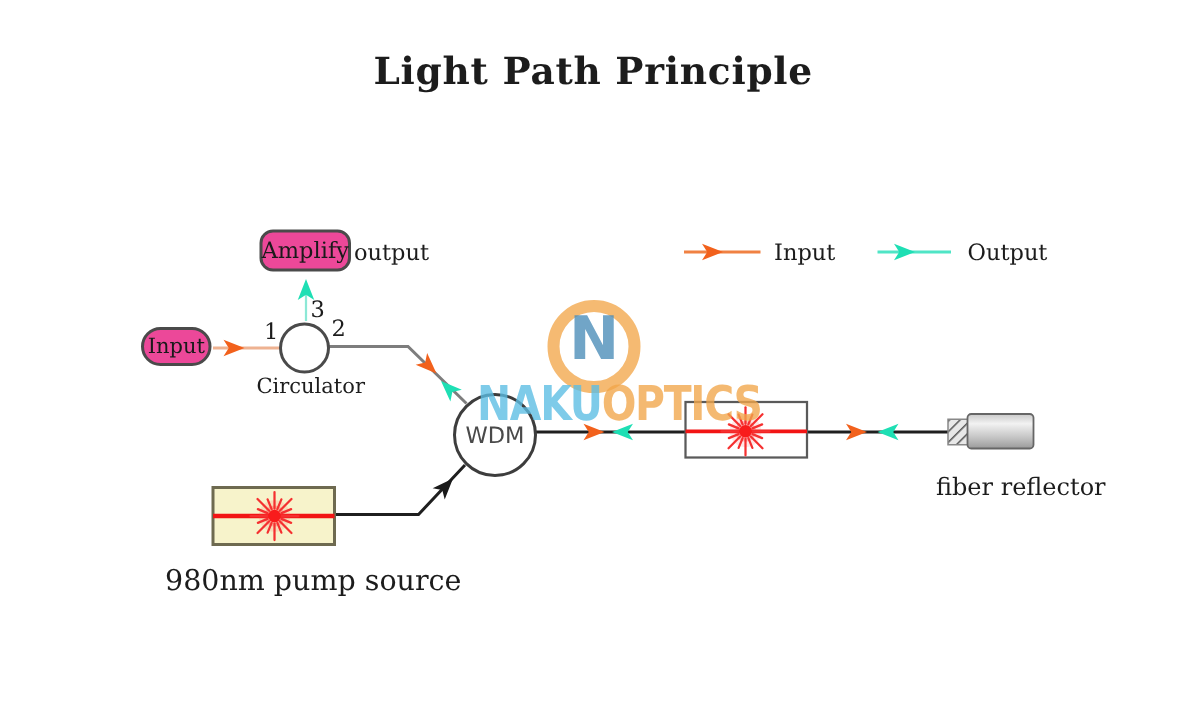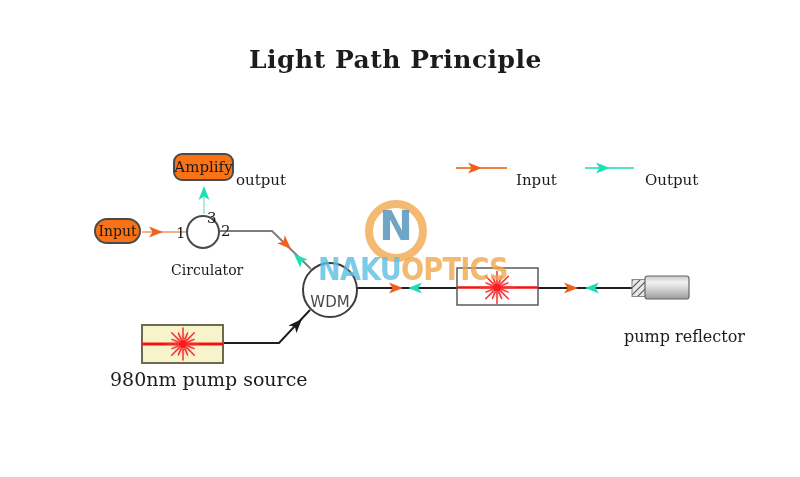--- a/index.html
+++ b/index.html
@@ -1,21 +1,21 @@
 <!DOCTYPE html>
 <html><head>
 <meta charset="utf-8">
 <style>
   html,body{margin:0;padding:0;background:#fff;}
   #stage{position:relative;width:800px;height:477px;background:#fff;overflow:hidden;
          font-family:"DejaVu Serif",serif;color:#1a1a1a;}
   #diagram-svg{position:absolute;left:0;top:0;}
-  .label{position:absolute;white-space:nowrap;color:#1c1c1c;margin-top:12px;}
+  .label{position:absolute;white-space:nowrap;color:#1c1c1c;}
   .title{font-size:25px;font-weight:bold;text-align:center;width:260px;letter-spacing:.5px;}
-  .node-box{position:absolute;box-sizing:border-box;background:#f97316;border:2px solid #4a4a4a;
+  .node-box{position:absolute;box-sizing:border-box;background:#ec4899;border:2px solid #4a4a4a;
             display:flex;align-items:center;justify-content:center;font-size:15px;}
   .sans{font-family:"DejaVu Sans",sans-serif;}
   .wm{position:absolute;opacity:.78;}
   .wm-ring{box-sizing:border-box;width:62px;height:62px;border:8px solid #f2a64a;border-radius:50%;}
   .wm-n{width:46px;text-align:center;font-family:"DejaVu Sans",sans-serif;font-weight:bold;
         font-size:40px;color:#4a8cb8;}
   .wm-brand{font-family:"DejaVu Sans",sans-serif;font-weight:bold;font-size:32px;
             letter-spacing:-1px;transform:scaleX(.85);transform-origin:left top;}
 </style>
 </head>
@@ -116,19 +116,19 @@
   </div>
 
   <div class="label" style="left:176px;top:212px;font-size:15px;">1</div>
   <div class="label" style="left:221px;top:210px;font-size:15px;">2</div>
   <div class="label" style="left:207px;top:197px;font-size:15px;">3</div>
   <div class="label" style="left:171px;top:250px;font-size:14px;">Circulator</div>
 
   <div class="label sans" style="left:303px;top:281px;width:54px;text-align:center;font-size:15px;color:#4a4a4a;">WDM</div>
 
 
-  <div class="label" style="left:624px;top:315px;font-size:16px;">pump reflector</div>
+  <div class="label" style="left:624px;top:315px;font-size:16px;">fiber reflector</div>
 
-  <div class="label" style="left:110px;top:356px;font-size:19px;">980nm pump source</div>
+  <div class="label" style="left:110px;top:376px;font-size:19px;">980nm pump source</div>
 
   <div class="label" style="left:516px;top:159px;font-size:15px;">Input</div>
   <div class="label" style="left:645px;top:159px;font-size:15px;">Output</div>
 </div>
 
 </body></html>

